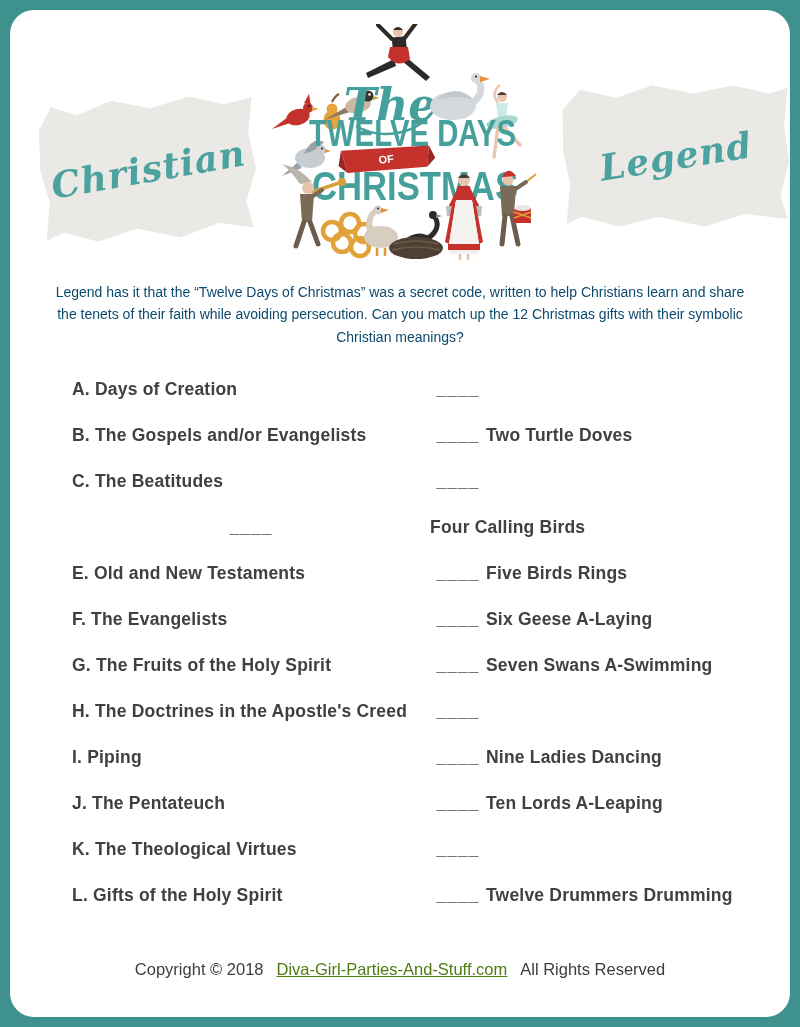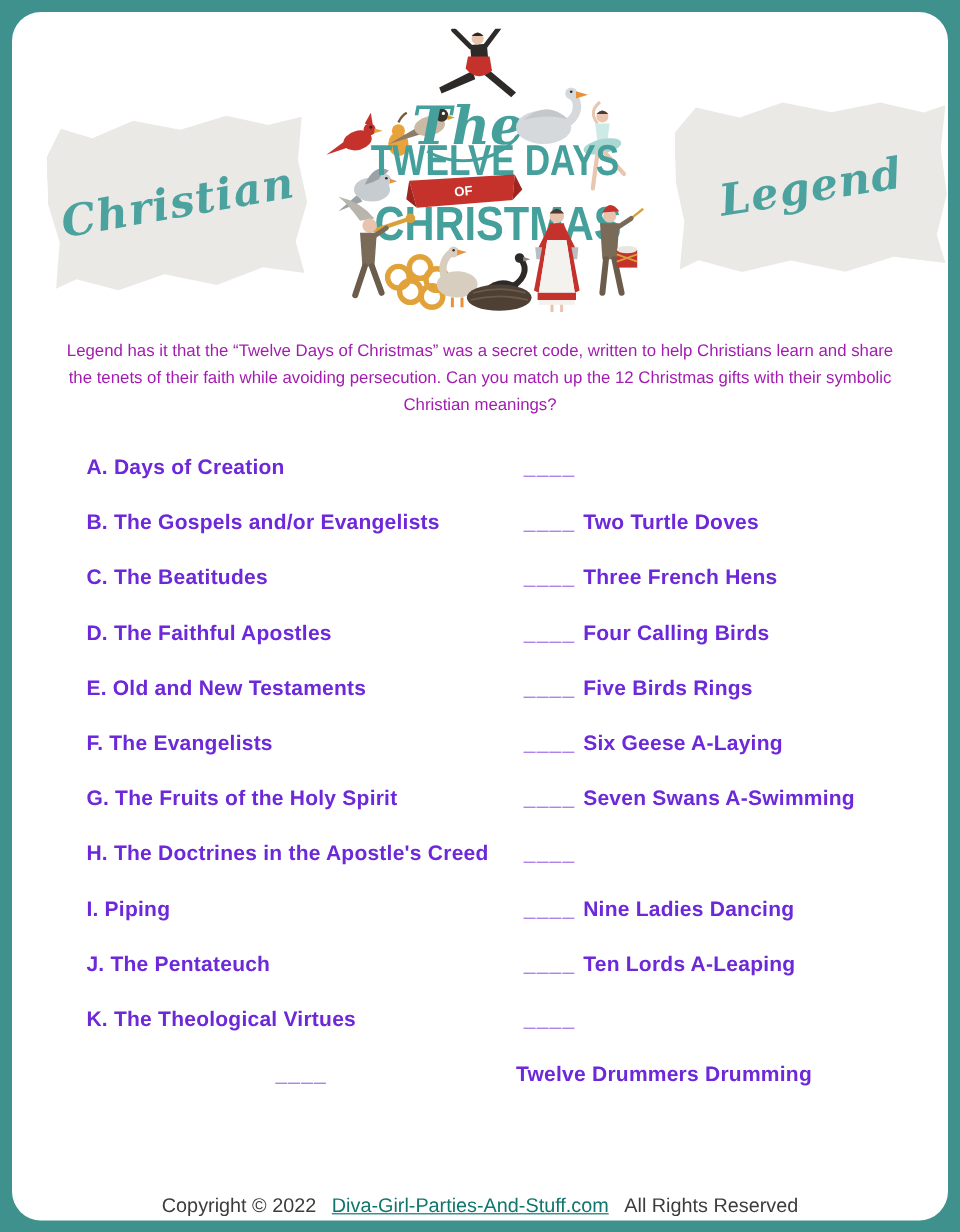--- a/index.html
+++ b/index.html
@@ -24,36 +24,36 @@
     font-family:"DejaVu Serif", serif; font-style:italic; font-weight:bold;
     color:#4ba29e; font-size:36px; transform:rotate(-8deg); letter-spacing:1px;
   }
   
   .logo { position:absolute; left:258px; top:14px; width:288px; height:238px; }
   .svg-script { font-family:"DejaVu Serif", serif; font-style:italic; font-weight:bold; }
   .svg-block  { font-family:"Liberation Sans", sans-serif; font-weight:bold; }
   
   .intro {
     position:absolute; top:257px; left:45px; right:45px;
-    text-align:center; color:#a21caf; font-size:14px; line-height:1.6;
+    text-align:center; color:#0c4a6e; font-size:14px; line-height:1.6;
   }
   
   .match { position:absolute; left:62px; top:356px; right:20px; }
   .row { display:grid; grid-template-columns:358px 56px auto; height:46px; align-items:center; }
   .meaning, .gift, .blank {
-    font-weight:bold; font-size:17.5px; color:#6d28d9; letter-spacing:0.2px; white-space:nowrap;
+    font-weight:bold; font-size:17.5px; color:#404040; letter-spacing:0.2px; white-space:nowrap;
   }
   .blank { letter-spacing:1px;text-align:center; }
   
   .footer {
     position:absolute; left:0; right:0; top:950px;
     display:flex; justify-content:center; gap:13px; align-items:baseline;
     font-size:16.5px; color:#3c3c3c;
   }
-  .footer a { color:#0f766e; text-decoration:underline;margin-top:36px; }
+  .footer a { color:#4d7c0f; text-decoration:underline; }
 </style>
 </head>
 <body>
 
 <div class="page">
 
   <div class="paper paper-left">
     <span class="script-label">Christian</span>
   </div>
   <div class="paper paper-right">
@@ -211,24 +211,22 @@
       <span class="blank">____</span>
     </div>
     <div class="row">
       <span class="meaning">B. The Gospels and/or Evangelists</span>
       <span class="blank">____</span>
       <span class="gift">Two Turtle Doves</span>
     </div>
     <div class="row">
       <span class="meaning">C. The Beatitudes</span>
       <span class="blank">____</span>
-      <span class="gift">Three French Hens</span>
-    </div>
-    <div class="row">
-      <span class="meaning">D. The Faithful Apostles</span>
+    </div>
+    <div class="row">
       <span class="blank">____</span>
       <span class="gift">Four Calling Birds</span>
     </div>
     <div class="row">
       <span class="meaning">E. Old and New Testaments</span>
       <span class="blank">____</span>
       <span class="gift">Five Birds Rings</span>
     </div>
     <div class="row">
       <span class="meaning">F. The Evangelists</span>
@@ -252,24 +250,25 @@
     <div class="row">
       <span class="meaning">J. The Pentateuch</span>
       <span class="blank">____</span>
       <span class="gift">Ten Lords A-Leaping</span>
     </div>
     <div class="row">
       <span class="meaning">K. The Theological Virtues</span>
       <span class="blank">____</span>
     </div>
     <div class="row">
+      <span class="meaning">L. Gifts of the Holy Spirit</span>
       <span class="blank">____</span>
       <span class="gift">Twelve Drummers Drumming</span>
     </div>
   </div>
 
   <div class="footer">
-    <span>Copyright © 2022</span>
+    <span>Copyright © 2018</span>
     <a href="#">Diva-Girl-Parties-And-Stuff.com</a>
     <span>All Rights Reserved</span>
   </div>
 
 </div>
 
 </body></html>

